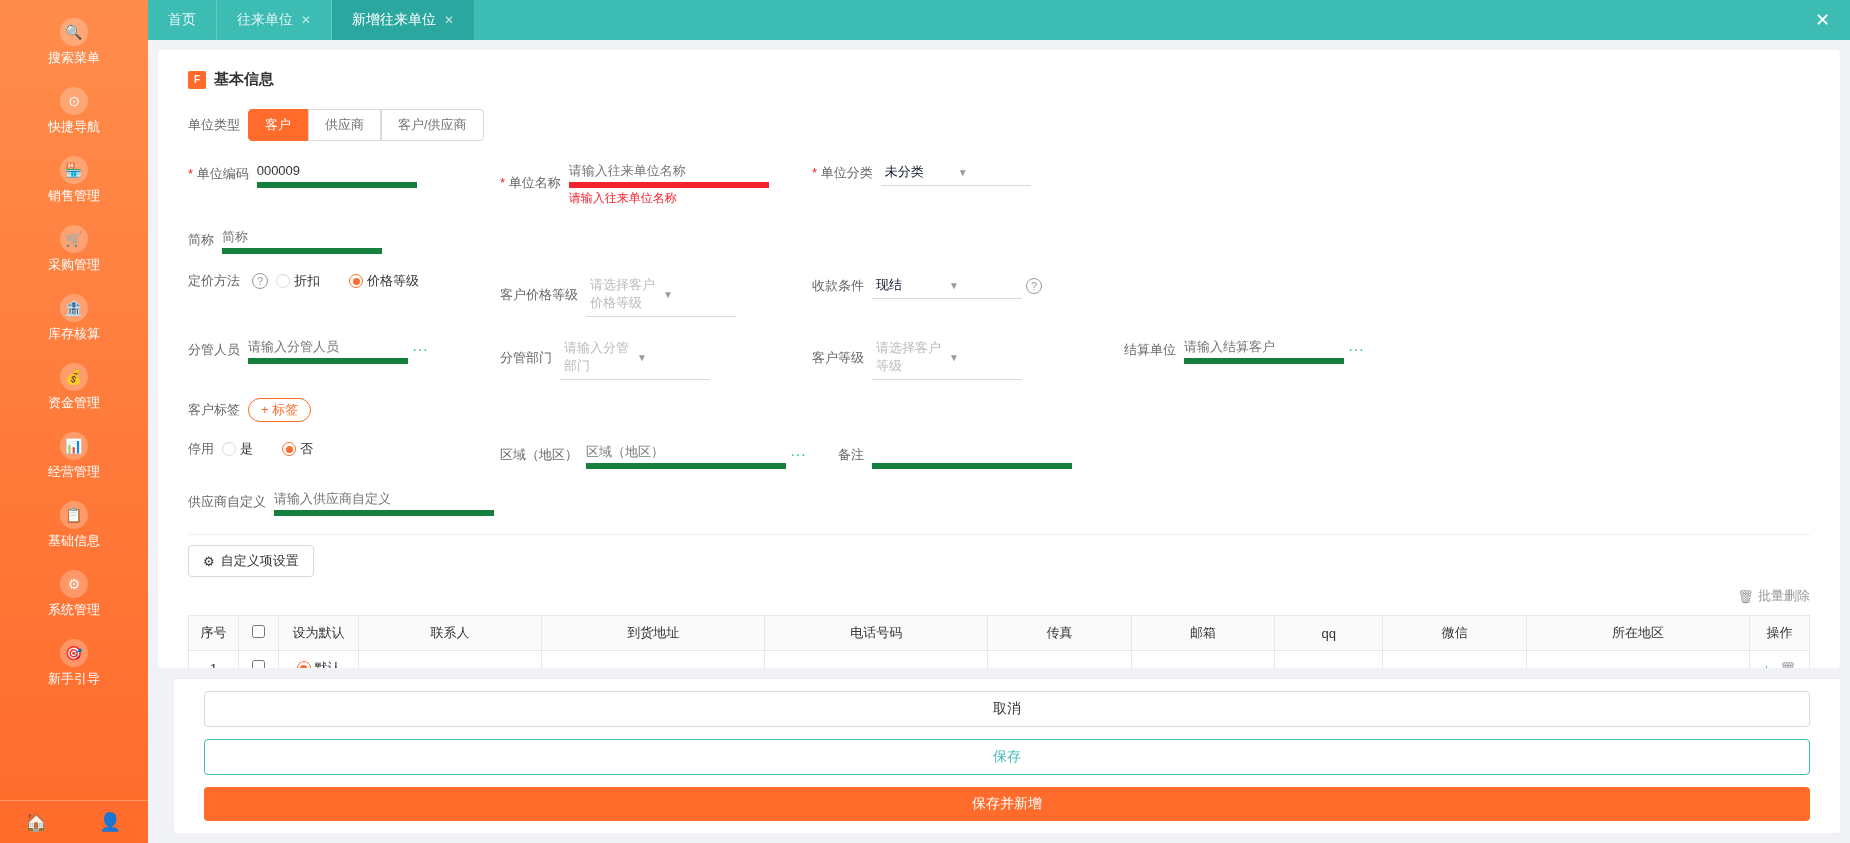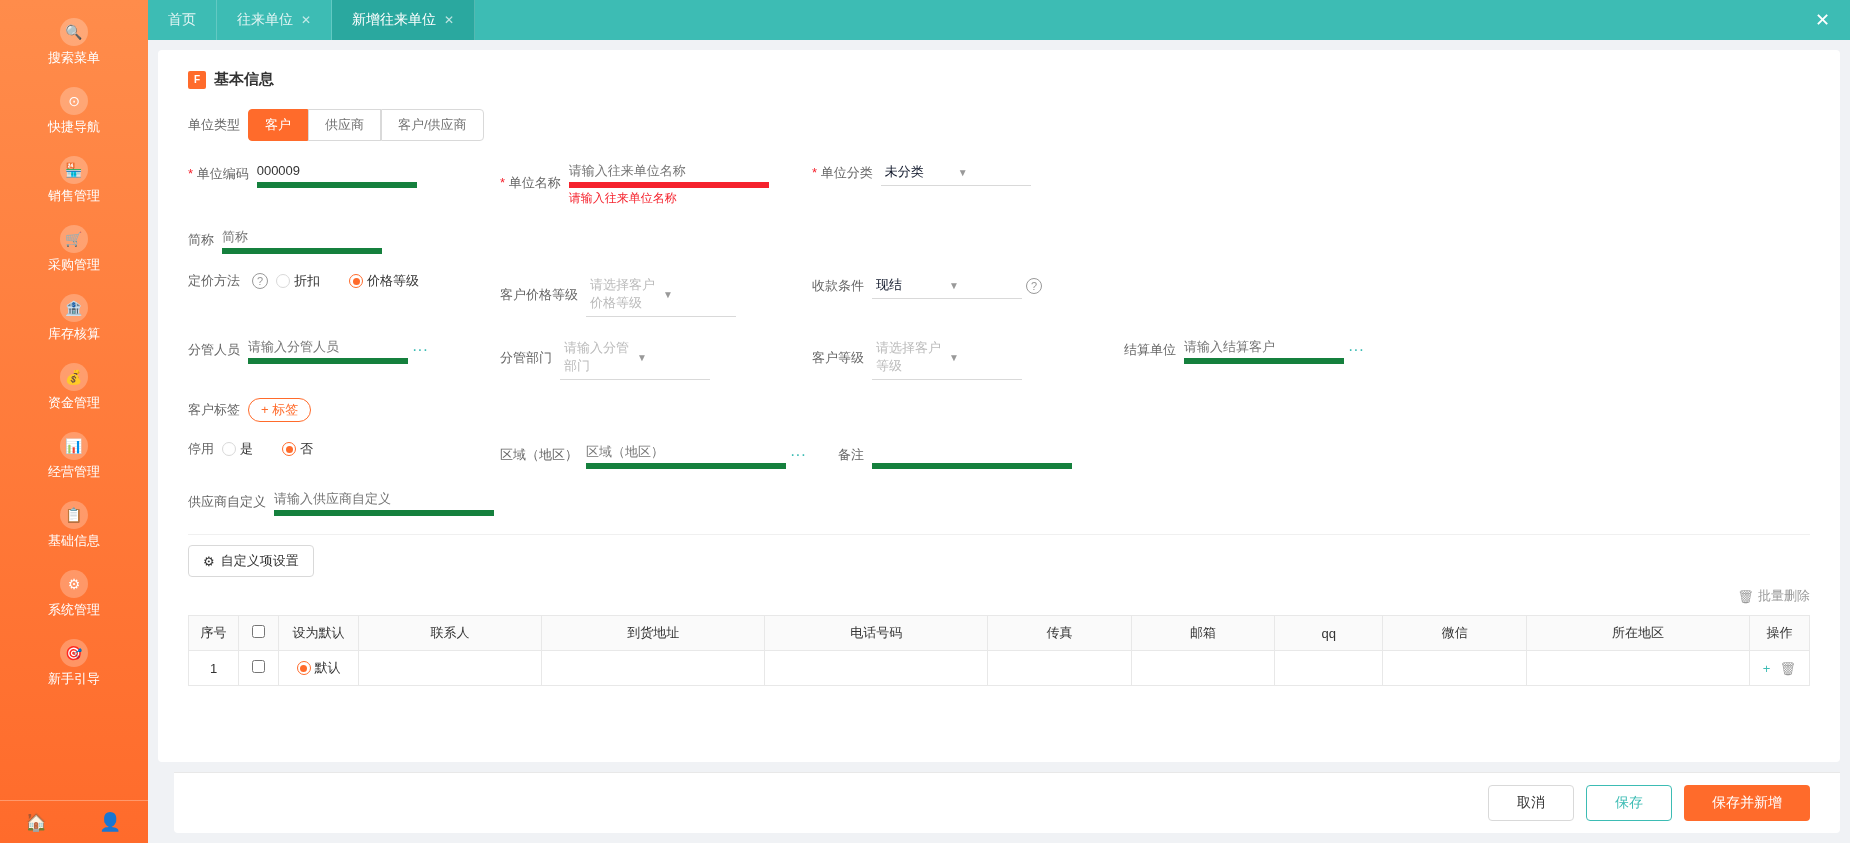--- a/index.html
+++ b/index.html
@@ -292,20 +292,21 @@
     .bottom-bar {
       background: white;
       border-top: 1px solid #e8e8e8;
       padding: 12px 30px;
       display: flex;
       justify-content: flex-end;
       gap: 12px;
       flex-shrink: 0;
       margin: 0 10px 10px 26px;
       border-radius: 0 0 4px 4px;
+      flex-direction: column;
     }
     .btn {
       padding: 8px 28px;
       border-radius: 4px;
       cursor: pointer;
       font-size: 14px;
       border: none;
     }
     .btn-default {
       background: white;

